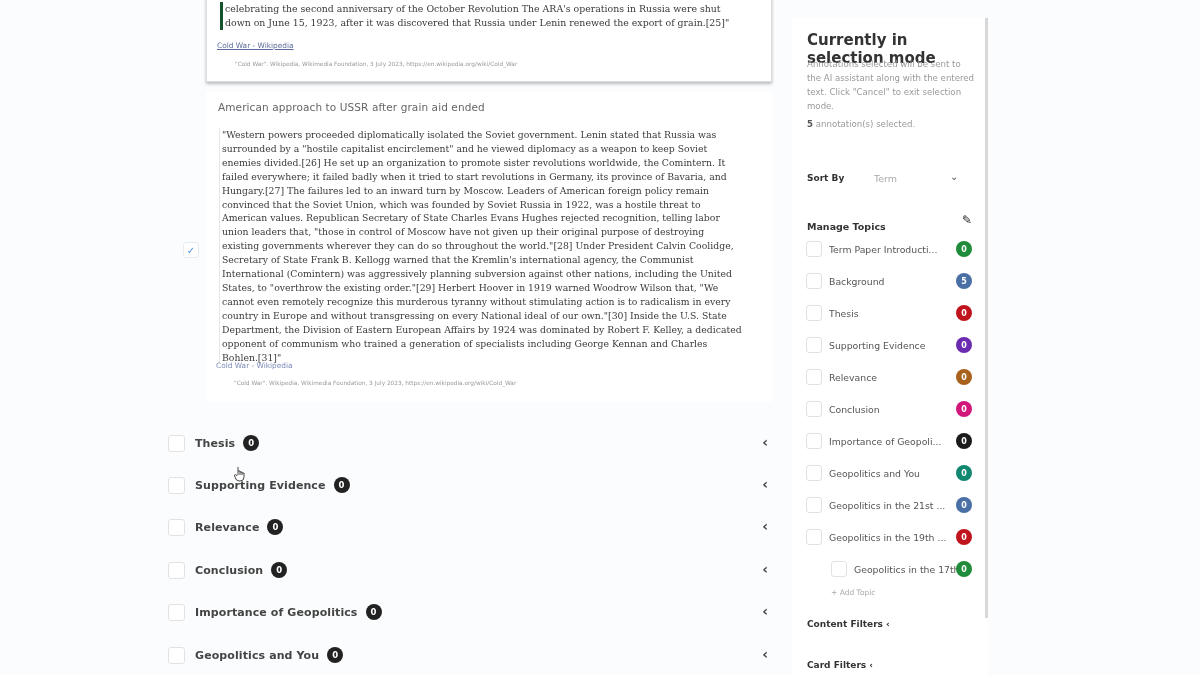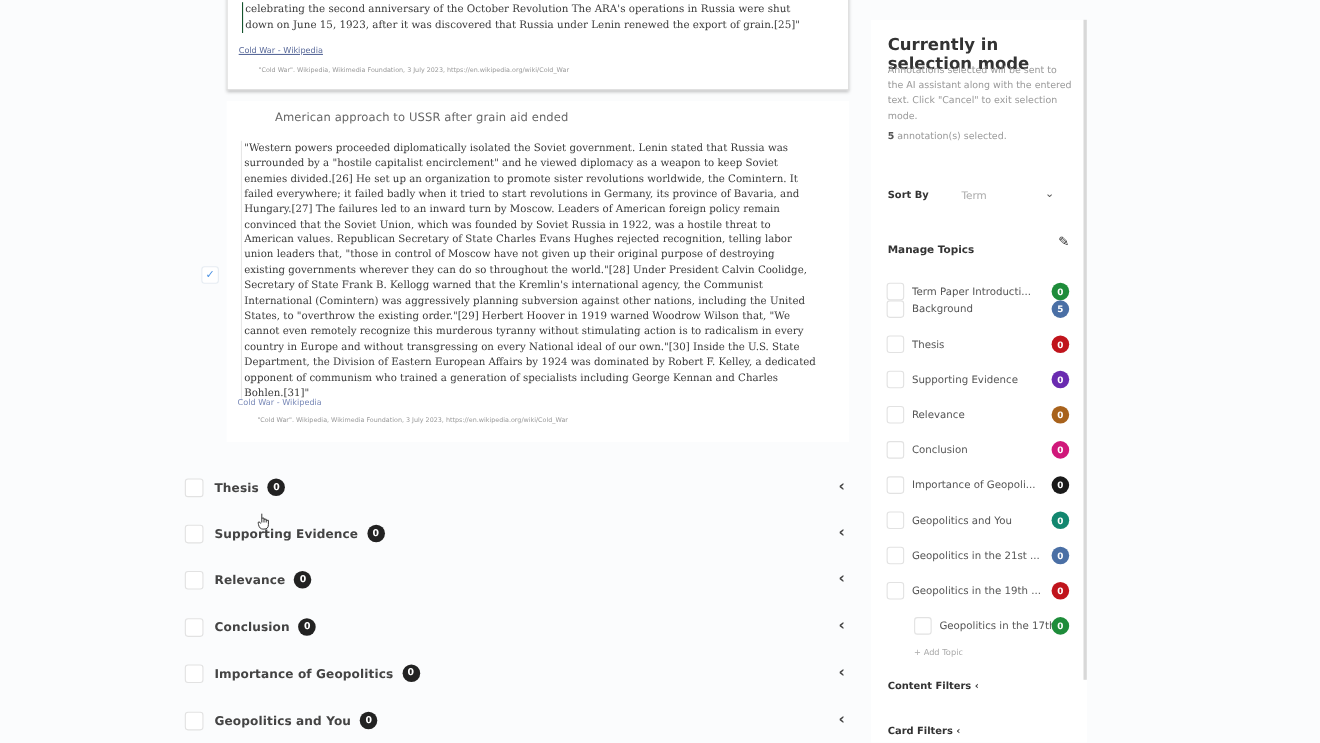--- a/index.html
+++ b/index.html
@@ -10,37 +10,37 @@
   .main { position: absolute; left: 0; top: 0; width: 790px; height: 675px; }
 
   .card-top {
     position: absolute; left: 206px; top: -10px; width: 566px; height: 92px;
     background: #fff; border: 1px solid #ddd; border-top: none;
     box-shadow: 0 2px 3px rgba(0,0,0,0.25);
   }
   .card-top .quote {
     position: absolute; left: 13px; top: 12px; width: 520px;
     font-family: "DejaVu Serif", serif; font-size: 9.4px; line-height: 14px; color: #3a3a3a;
-    border-left: 1px solid #14532d; padding-left: 2px;
+    border-left: 3px solid #14532d; padding-left: 2px;
   }
   .source-link {
     font-family: "DejaVu Sans", sans-serif; font-size: 7.4px; color: #5a6a9a;
     text-decoration: underline; position: absolute; cursor: pointer;
   }
   .citation {
     font-family: "DejaVu Sans", sans-serif; font-size: 5.8px; color: #9a9a9a;
     position: absolute; white-space: nowrap;
   }
 
   .card-sel {
     position: absolute; left: 206px; top: 92px; width: 566px; height: 310px;
     background: #fff;
   }
   .card-sel .title {
-    position: absolute; left: 12px; top: 9px; font-size: 10.5px; color: #666; letter-spacing: 0.1px; margin-left: 32px;
+    position: absolute; left: 12px; top: 9px; font-size: 10.5px; color: #666; letter-spacing: 0.1px;
   }
   .card-sel .quote {
     position: absolute; left: 13px; top: 36px; width: 525px;
     font-family: "DejaVu Serif", serif; font-size: 9.3px; line-height: 13.9px; color: #3a3a3a;
     border-left: 1px solid #e6e6e6; padding-left: 2px;
   }
   .sel-check {
     position: absolute; left: 183px; top: 242px; width: 16px; height: 16px;
     border: 1px solid #e6ecf2; border-radius: 3px; background: #fff;
     display: flex; align-items: center; justify-content: center;
@@ -188,21 +188,21 @@
     <span class="lbl">Sort By</span>
     <span class="val">Term</span>
     <span class="chev">⌄</span>
   </div>
 
   <div class="mt-head">
     <span class="lbl">Manage Topics</span>
     <span class="edit">✎</span>
   </div>
 
-  <div class="sb-topic" style="top:222px;margin-top:16px;">
+  <div class="sb-topic" style="top:222px;">
     <span class="cb"></span>
     <span class="name">Term Paper Introducti...</span>
     <span class="badge" style="background:#1e8c3a">0</span>
   </div>
   <div class="sb-topic" style="top:254px;">
     <span class="cb"></span>
     <span class="name">Background</span>
     <span class="badge" style="background:#4a6fa5">5</span>
   </div>
   <div class="sb-topic" style="top:286px;">

